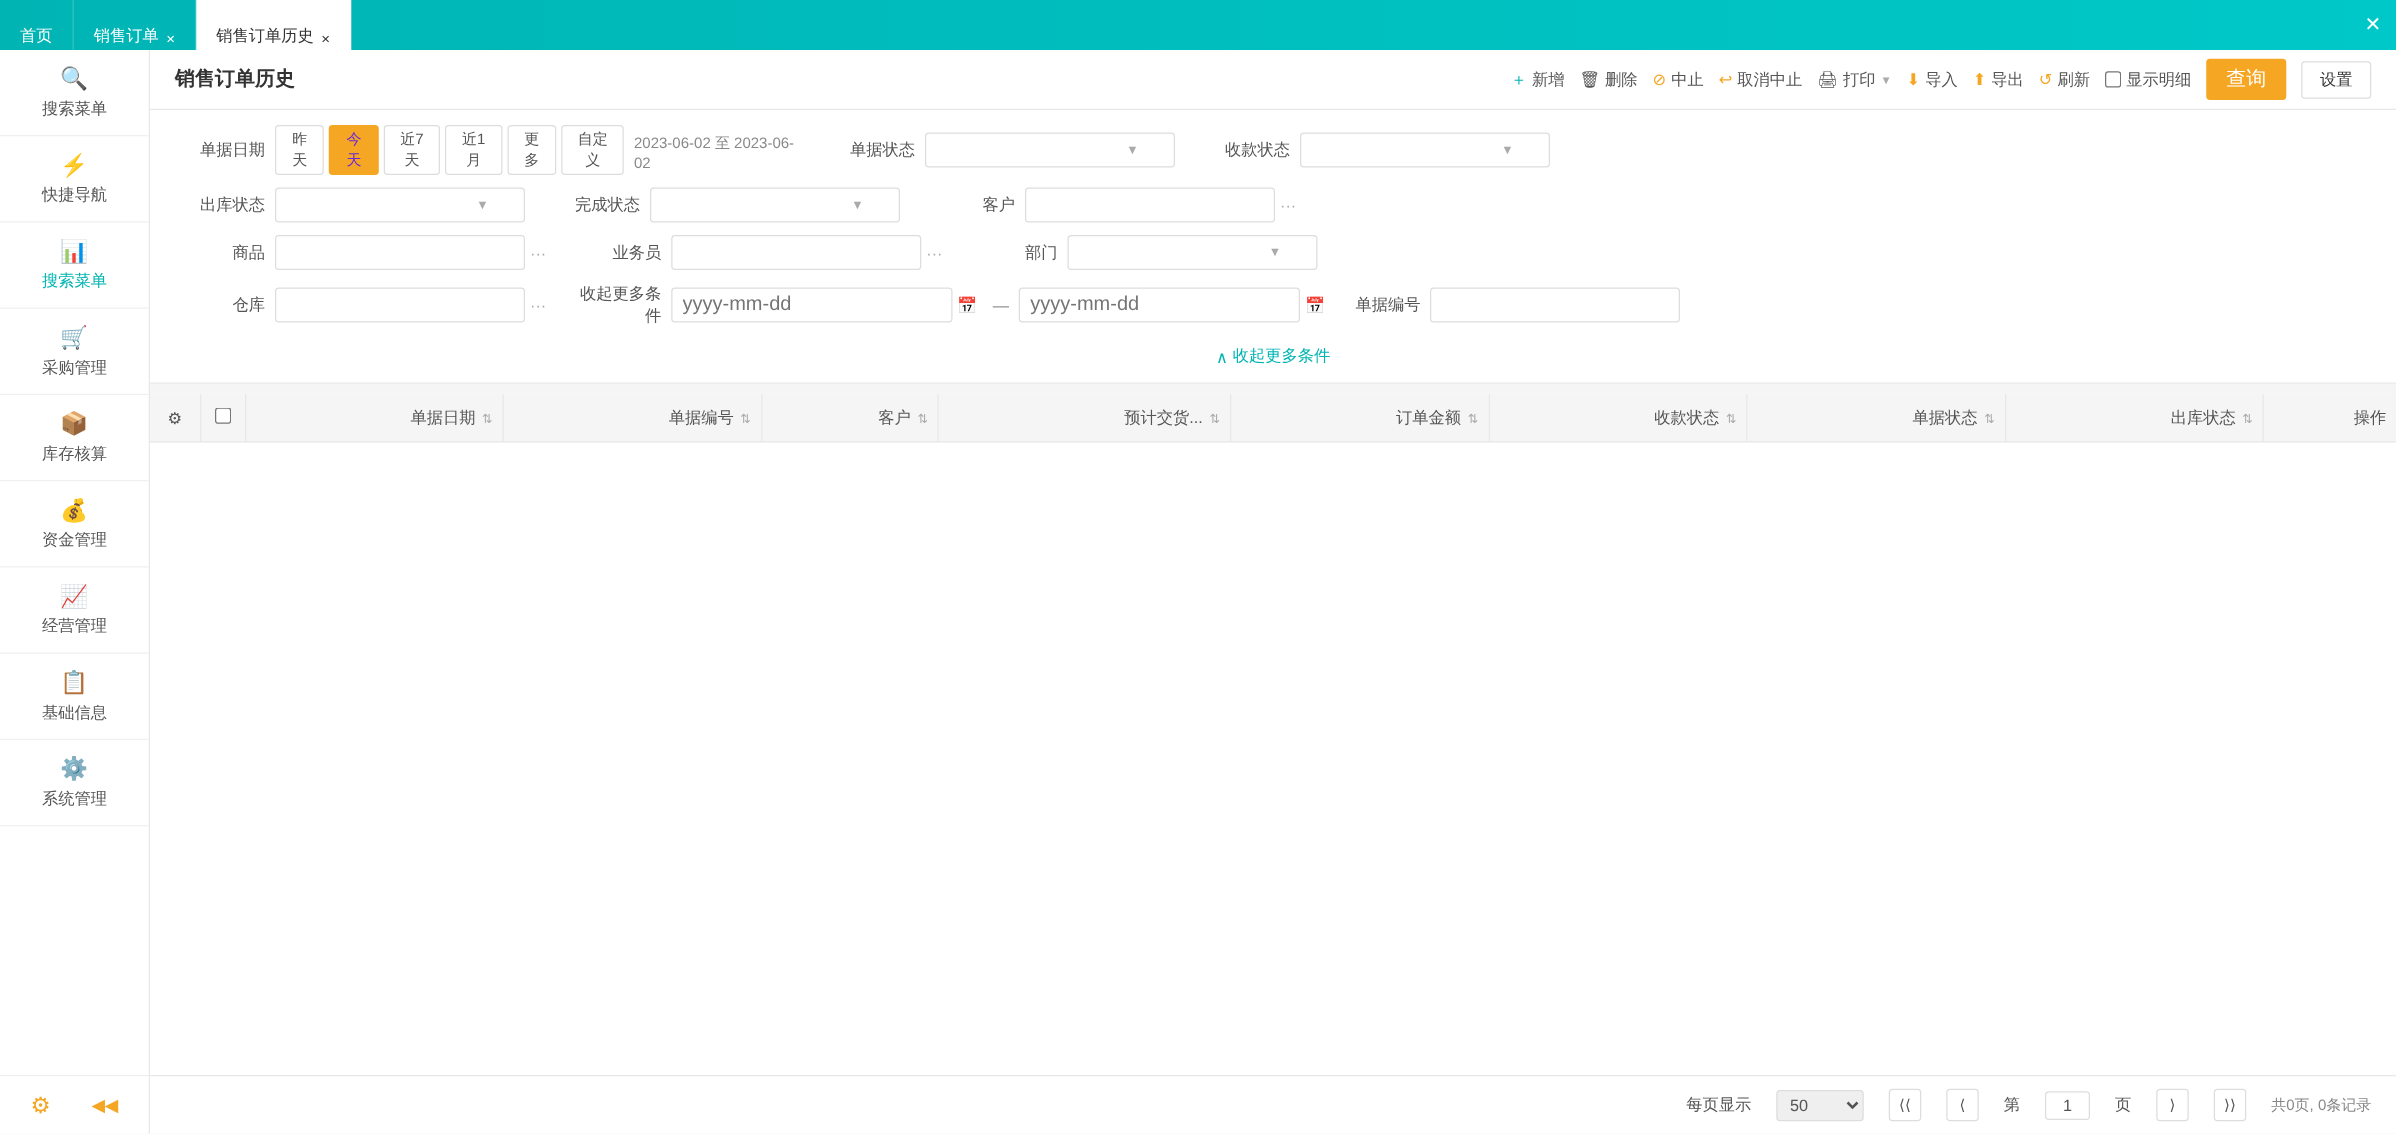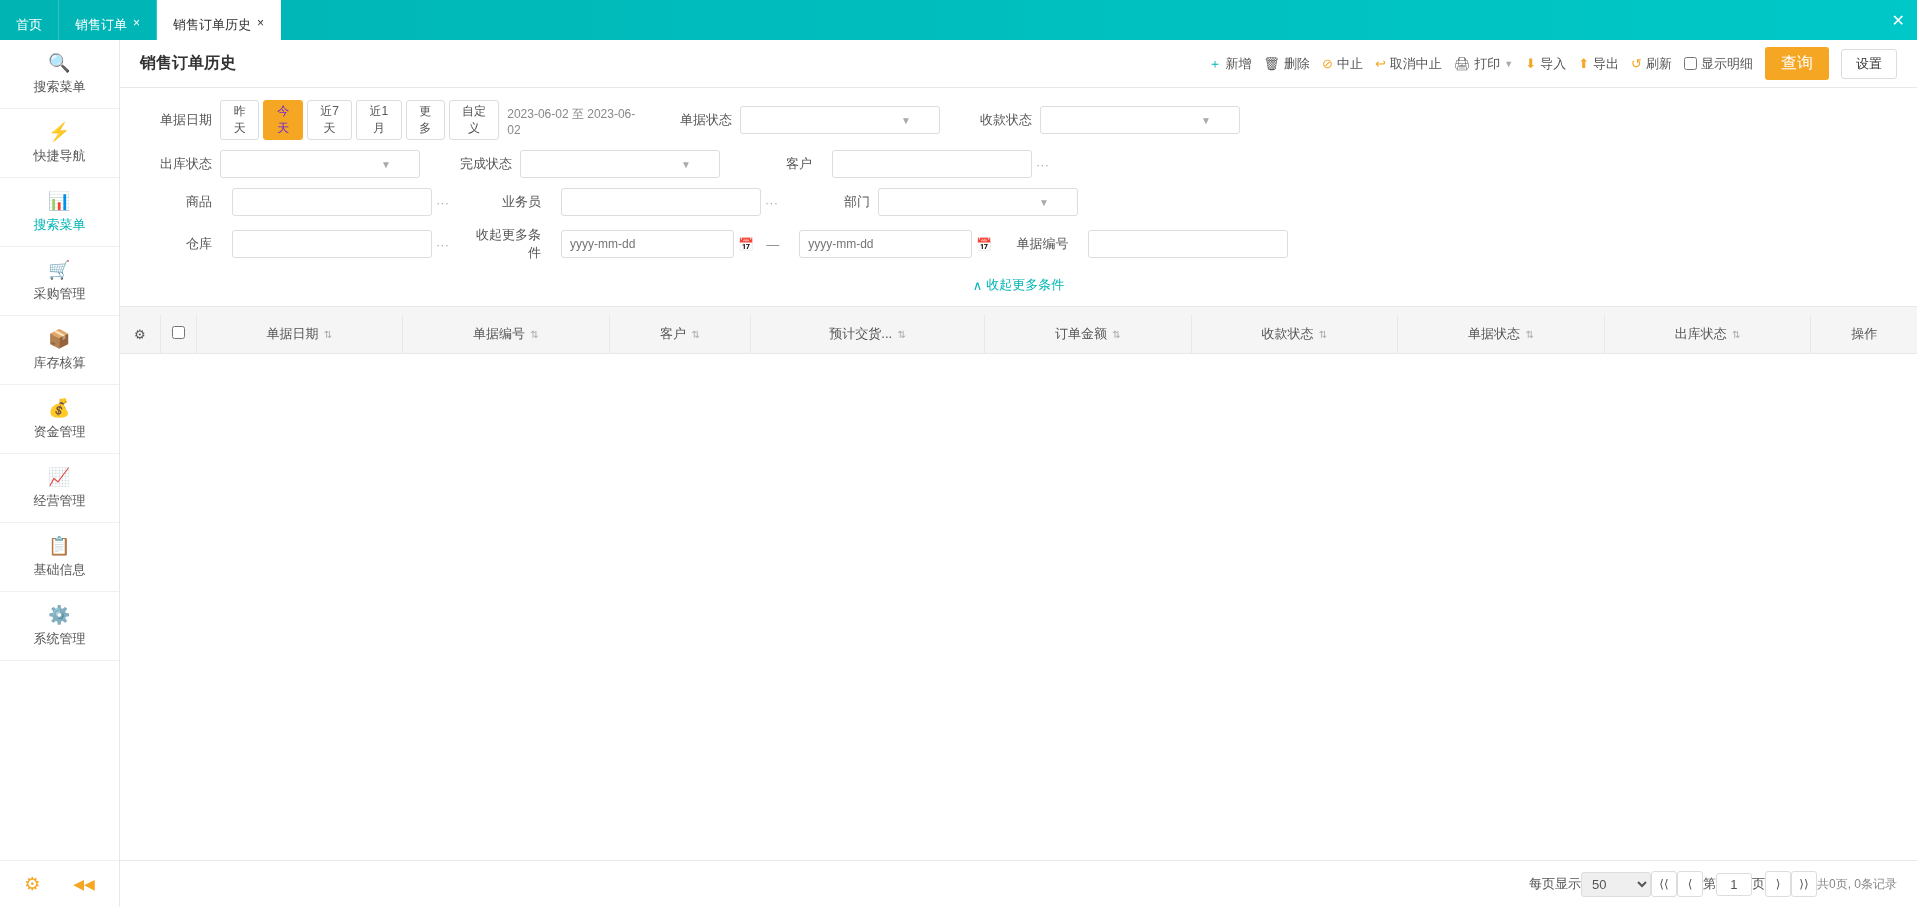--- a/index.html
+++ b/index.html
@@ -16,22 +16,22 @@
       position: relative;
     }
     .top-bar-tabs {
       display: flex;
       align-items: stretch;
       height: 100%;
       flex: 1;
     }
     .top-tab {
       display: flex;
-      align-items: flex-start;
-      padding: 16px 16px;
+      align-items: flex-end;
+      padding: 2px 16px;
       color: #fff;
       cursor: pointer;
       font-size: 13px;
       border-right: 1px solid rgba(255,255,255,0.2);
       white-space: nowrap;
       gap: 6px;
     }
     .top-tab.active {
       background: #fff;
       color: #333;
@@ -216,24 +216,23 @@
       align-items: center;
       justify-content: space-between;
       height: 28px;
     }
     .select-input .chevron { color: #aaa; font-size: 10px; }
     .text-input {
       border: 1px solid #ddd;
       border-radius: 3px;
       padding: 4px 8px;
       color: #555;
-      font-size: 12px;
+      font-size: 16px;
       min-width: 180px;
       height: 28px;
-      margin-left: 12px;
     }
     .filter-ellipsis {
       color: #aaa;
       margin-left: 4px;
       cursor: pointer;
     }
     .date-dash { margin: 0 8px; color: #888; }
 
     .collapse-btn {
       text-align: center;
@@ -258,21 +257,21 @@
       width: 100%;
       border-collapse: collapse;
       font-size: 13px;
     }
     thead tr {
       background: #f5f5f5;
       border-bottom: 1px solid #e8e8e8;
     }
     th {
       padding: 10px 8px;
-      text-align: center;
+      text-align: right;
       color: #555;
       font-weight: normal;
       white-space: nowrap;
       border-right: 1px solid #e8e8e8;
       font-size: 12px;
     }
     th:last-child { border-right: none; }
     th .sort-icon { color: #aaa; font-size: 10px; margin-left: 2px; }
     .th-settings { width: 40px; text-align: center; }
     .th-checkbox { width: 36px; text-align: center; }
@@ -295,21 +294,21 @@
     }
 
     
     .pagination-bar {
       display: flex;
       align-items: center;
       justify-content: flex-end;
       padding: 10px 20px;
       background: #fff;
       border-top: 1px solid #e8e8e8;
-      gap: 0;
+      gap: 20px;
       font-size: 13px;
       color: #555;
       flex-shrink: 0;
     }
     .page-size-select {
       border: 1px solid #ddd;
       border-radius: 3px;
       padding: 3px 20px 3px 6px;
       font-size: 13px;
       color: #555;

